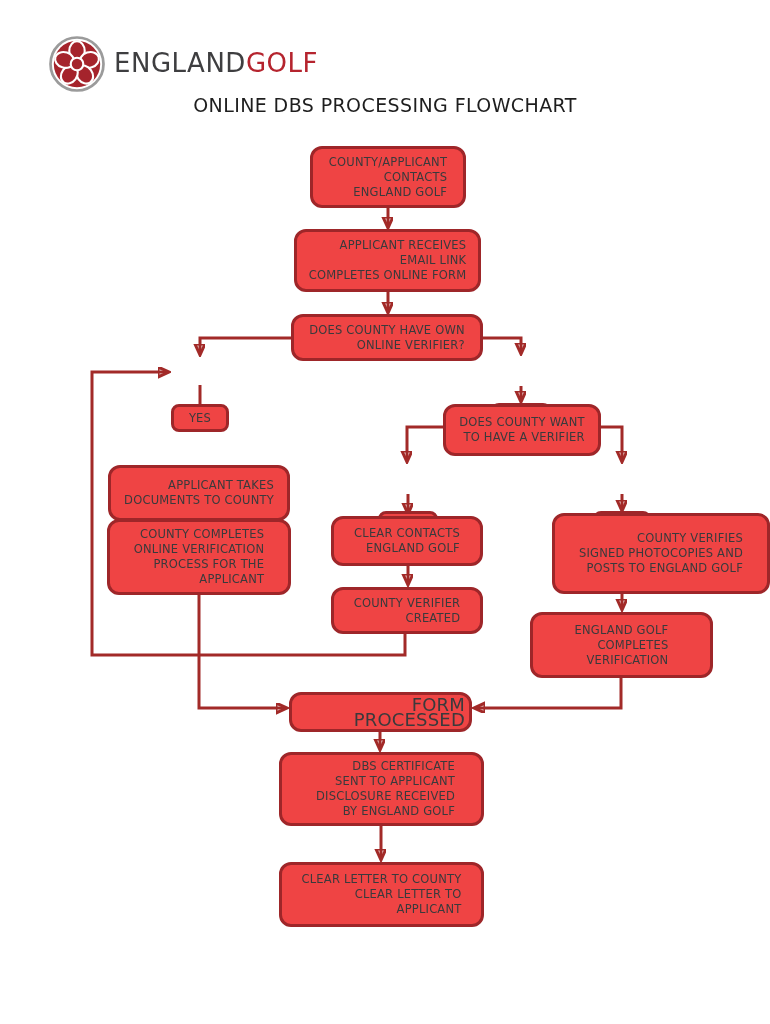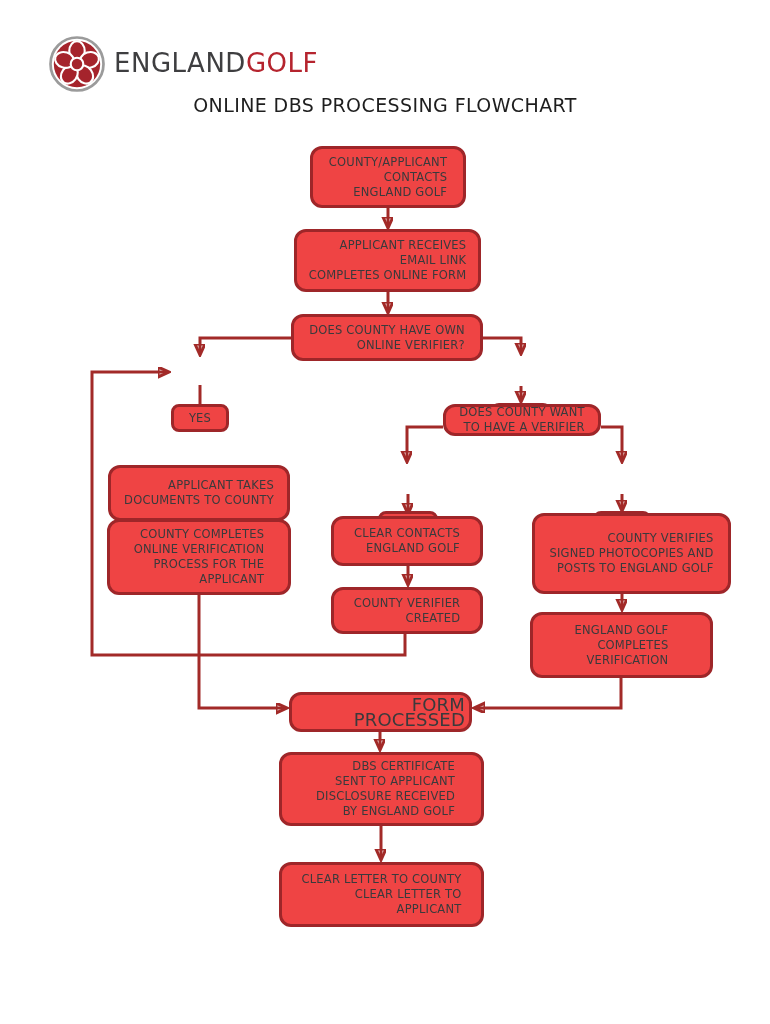--- a/index.html
+++ b/index.html
@@ -33,26 +33,26 @@
     white-space:pre-line;padding:2px 4px;
   }
   .node.small{border-radius:8px;font-size:11.5px;margin-top:47px;}
   .node-start{left:310px;top:146px;width:156px;height:62px;}
   .node-receives{left:294px;top:229px;width:187px;height:63px;}
   .node-q1{left:291px;top:314px;width:192px;height:47px;}
   .node-yes_left{left:171px;top:357px;width:58px;height:28px;}
   .node-takes{left:108px;top:425px;width:182px;height:56px;margin-top:40px;}
   .node-completes{left:107px;top:519px;width:184px;height:76px;}
   .node-no_1{left:491px;top:356px;width:60px;height:30px;}
-  .node-want{left:443px;top:404px;width:158px;height:32px;}
+  .node-want{left:443px;top:404px;width:158px;height:52px;}
   .node-yes_right{left:378px;top:464px;width:60px;height:30px;}
   .node-contacts{left:331px;top:516px;width:152px;height:50px;}
   .node-created{left:331px;top:587px;width:152px;height:47px;}
   .node-no_2{left:593px;top:464px;width:58px;height:30px;}
-  .node-verifies{left:532px;top:513px;width:199px;height:81px;}
+  .node-verifies{left:552px;top:513px;width:218px;height:81px;}
   .node-eg_completes{left:530px;top:612px;width:183px;height:66px;}
   .node-processed{left:289px;top:692px;width:183px;height:40px;font-size:18px;}
   .node-dbs{left:279px;top:752px;width:205px;height:74px;padding-left:12px;}
   .node-clear{left:279px;top:862px;width:205px;height:65px;}
 </style>
 </head>
 <body>
 
 <div id="page">
 

